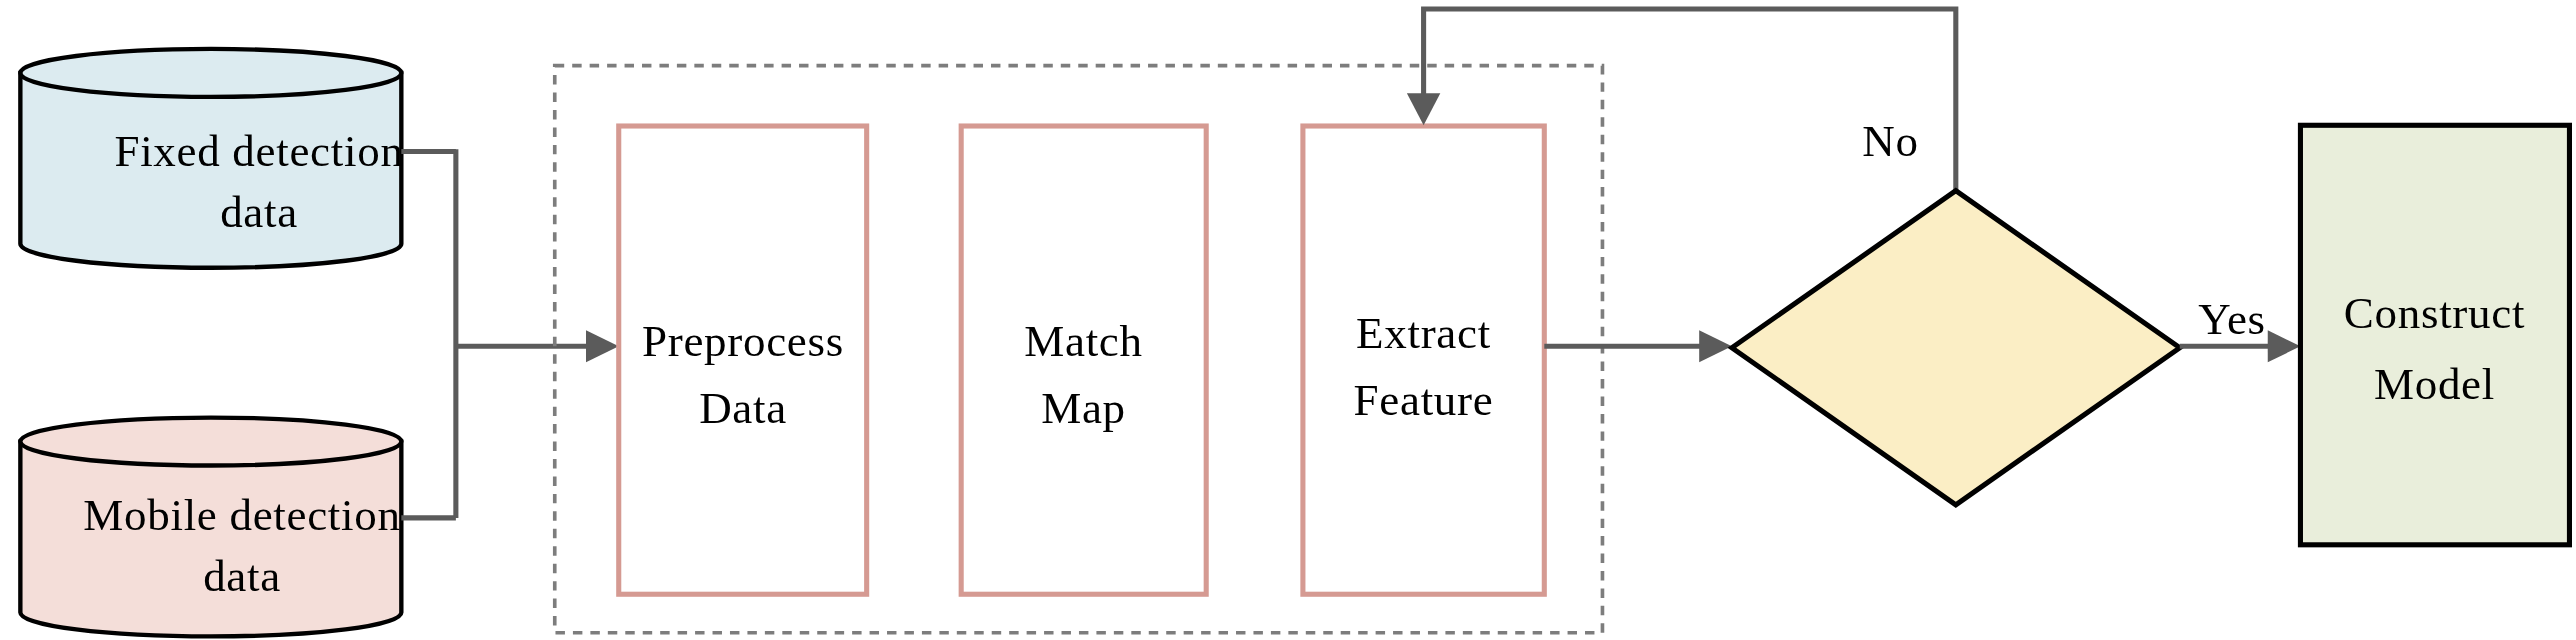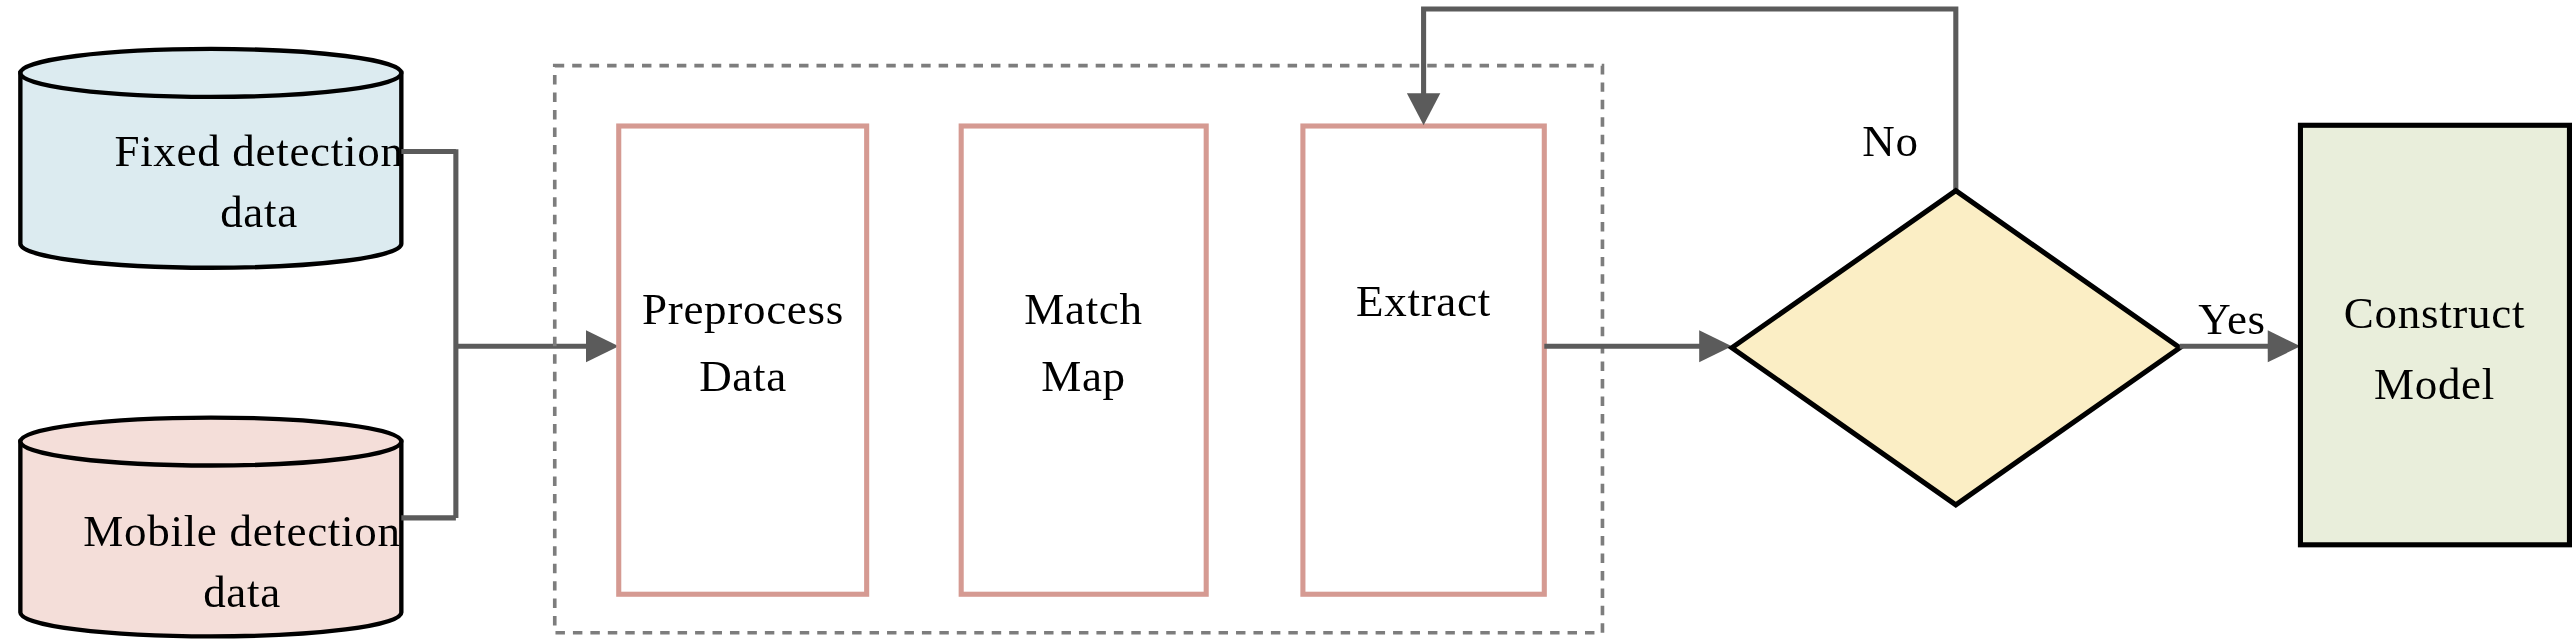--- a/index.html
+++ b/index.html
@@ -26,21 +26,21 @@
     position: absolute;
     text-align: center;
     color: #000000;
     font-size: 45px;
     letter-spacing: 0.7px;
     white-space: nowrap;
     z-index: 2;
   }
   .lbl div { white-space: nowrap; }
   .cyl-lbl     { line-height: 61px; }
-  .step-lbl    { line-height: 67px; }
+  .step-lbl    { line-height: 67px; margin-top: 32px; }
   .diamond-lbl { line-height: 65px; }
   .result-lbl  { line-height: 71px; }
   .branch-lbl  { line-height: 45px; margin-top: 19px; }
 </style>
 </head>
 <body>
 
 <div id="canvas">
 
   <svg id="shapes" viewBox="0 0 3543 881">
@@ -77,37 +77,38 @@
     <polygon points="3164,476 3119,454 3119,498" fill="#5b5b5b"></polygon>
 
     <rect x="3164" y="172" width="370" height="577" stroke-width="7" fill="#e9eedb" stroke="#000000"></rect>
   </svg>
 
   <div class="lbl cyl-lbl" style="left:22px; top:121px; width:378px;padding-left:48px;">
     <div>Fixed detection</div>
     <div>data</div>
   </div>
 
-  <div class="lbl cyl-lbl" style="left:22px; top:485px; width:440px;margin-top:16px;">
+  <div class="lbl cyl-lbl" style="left:22px; top:485px; width:440px;">
     <div>Mobile detection</div>
     <div>data</div>
   </div>
 
   <div class="lbl step-lbl" style="left:619px; top:276px; width:248px;">
     <div>Preprocess</div>
     <div>Data</div>
   </div>
 
   <div class="lbl step-lbl" style="left:961px; top:276px; width:245px;">
     <div>Match</div>
     <div>Map</div>
   </div>
 
   <div class="lbl step-lbl" style="left:1303px; top:268px; width:241px;">
     <div>Extract</div>
+    <div>Feature</div>
   </div>
 
 
   <div class="lbl branch-lbl" style="left:1825px; top:100px; width:131px;">No</div>
 
   <div class="lbl branch-lbl" style="left:2163px; top:278px; width:138px;">Yes</div>
 
   <div class="lbl result-lbl" style="left:2300px; top:278px; width:269px;">
     <div>Construct</div>
     <div>Model</div>

